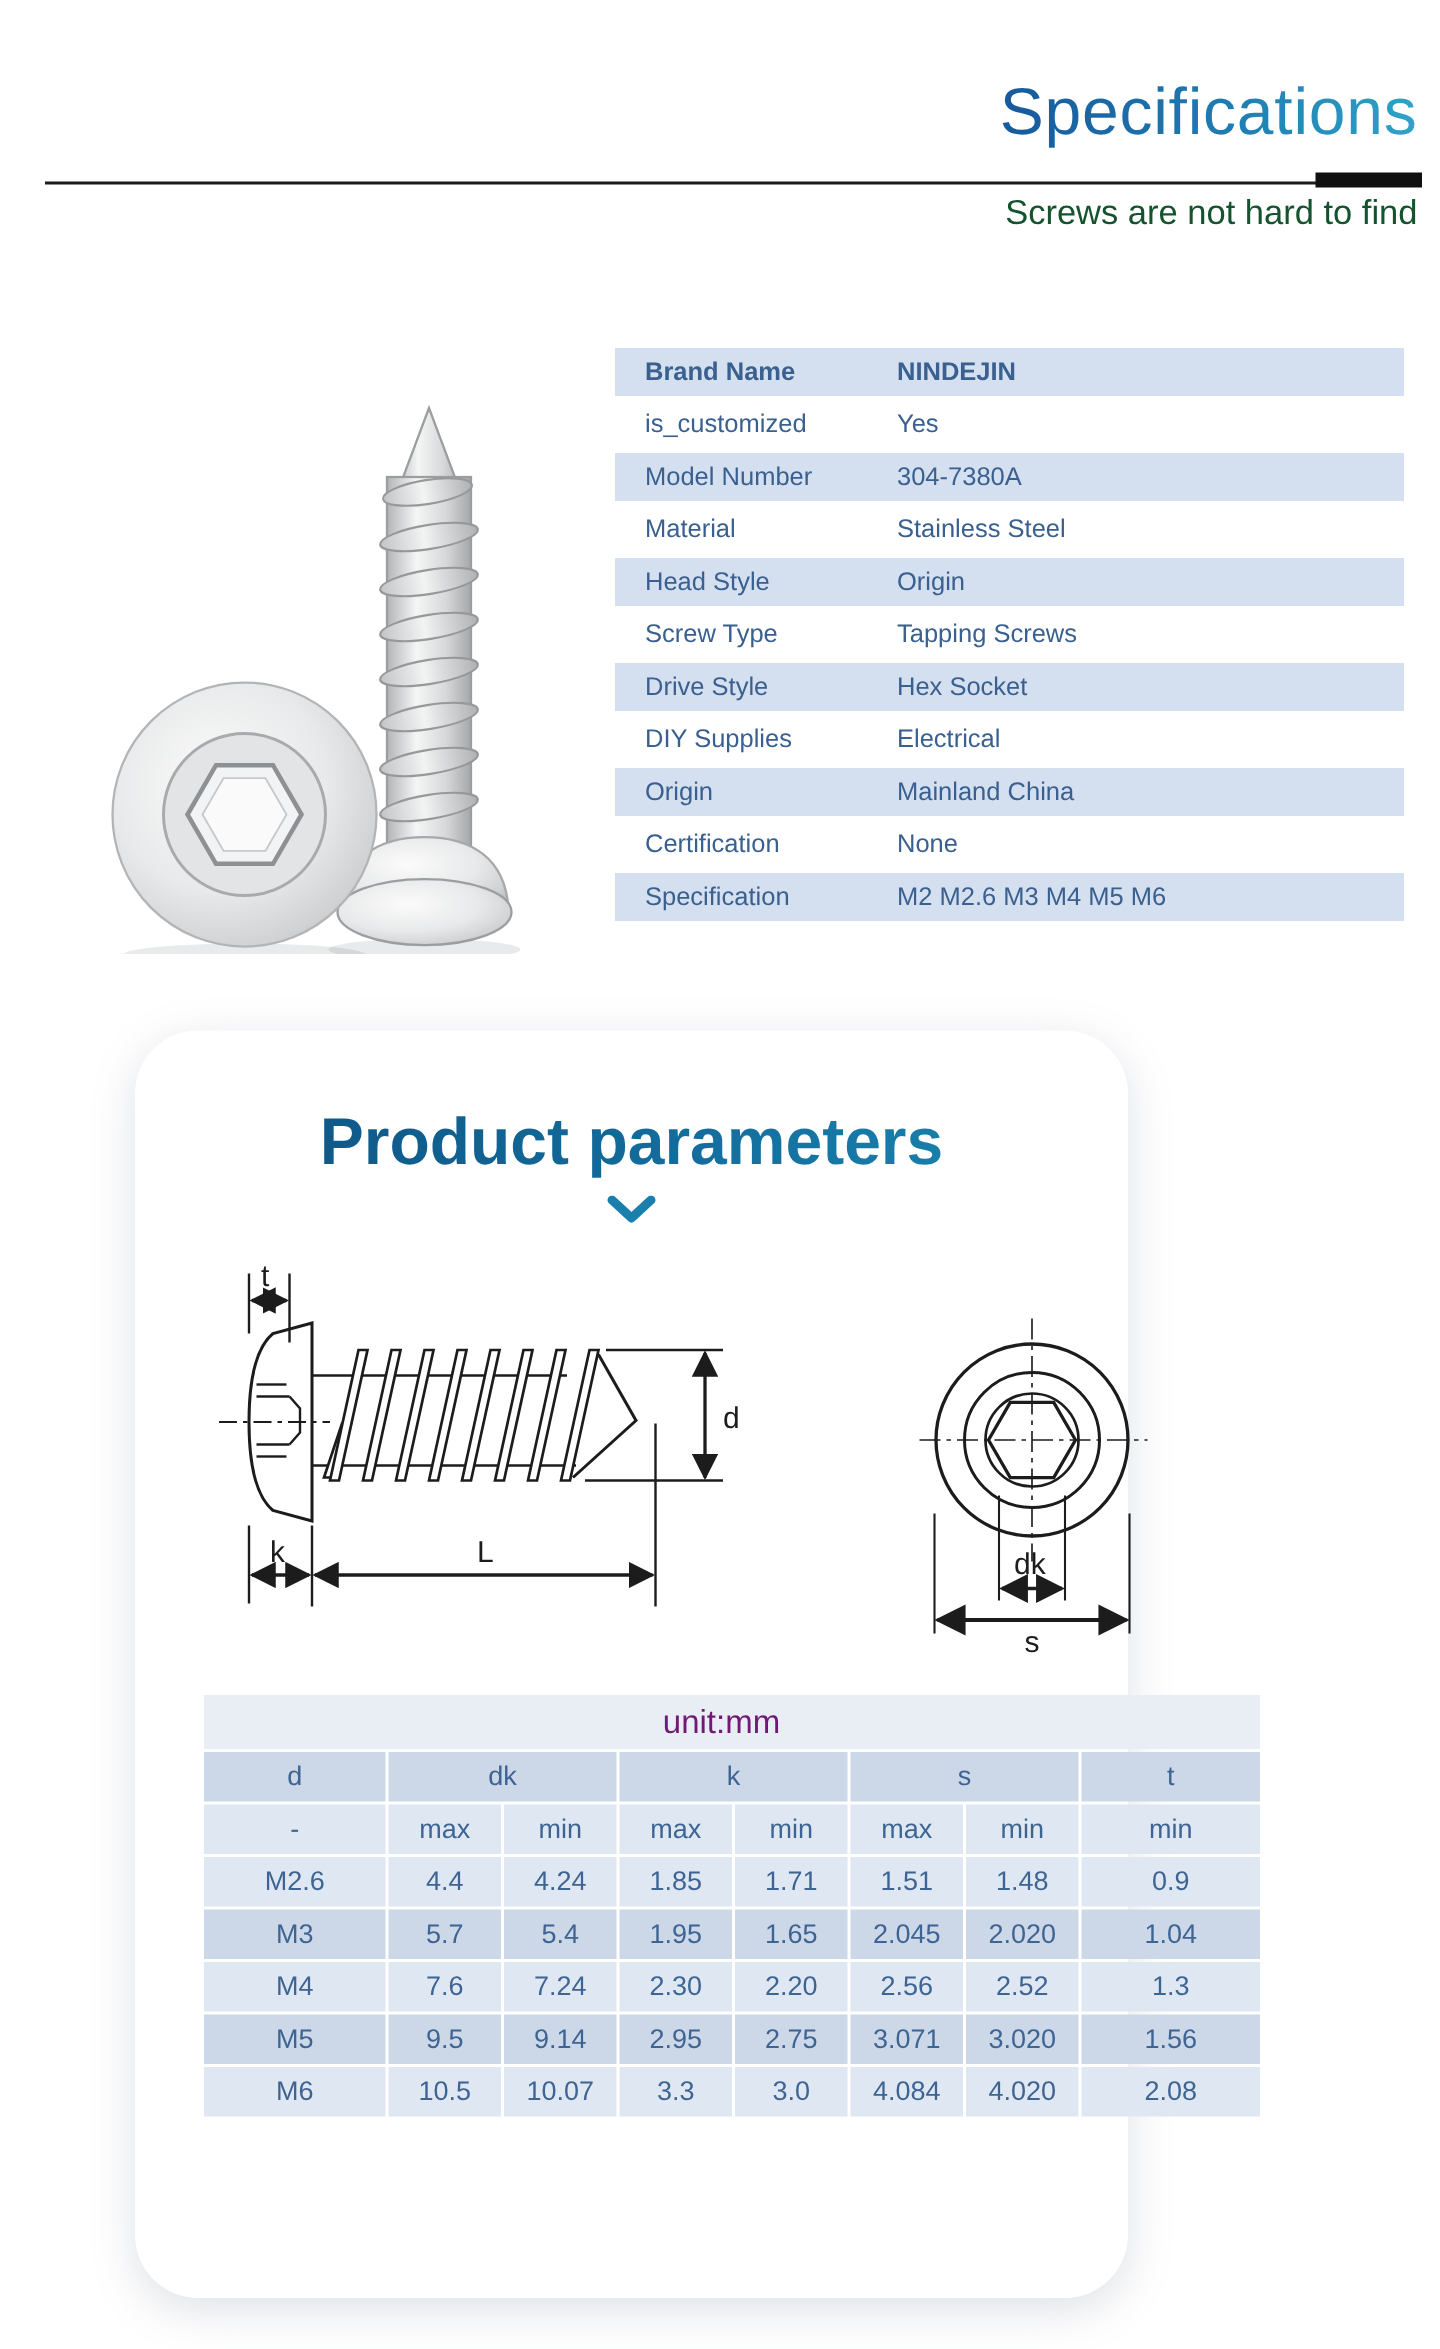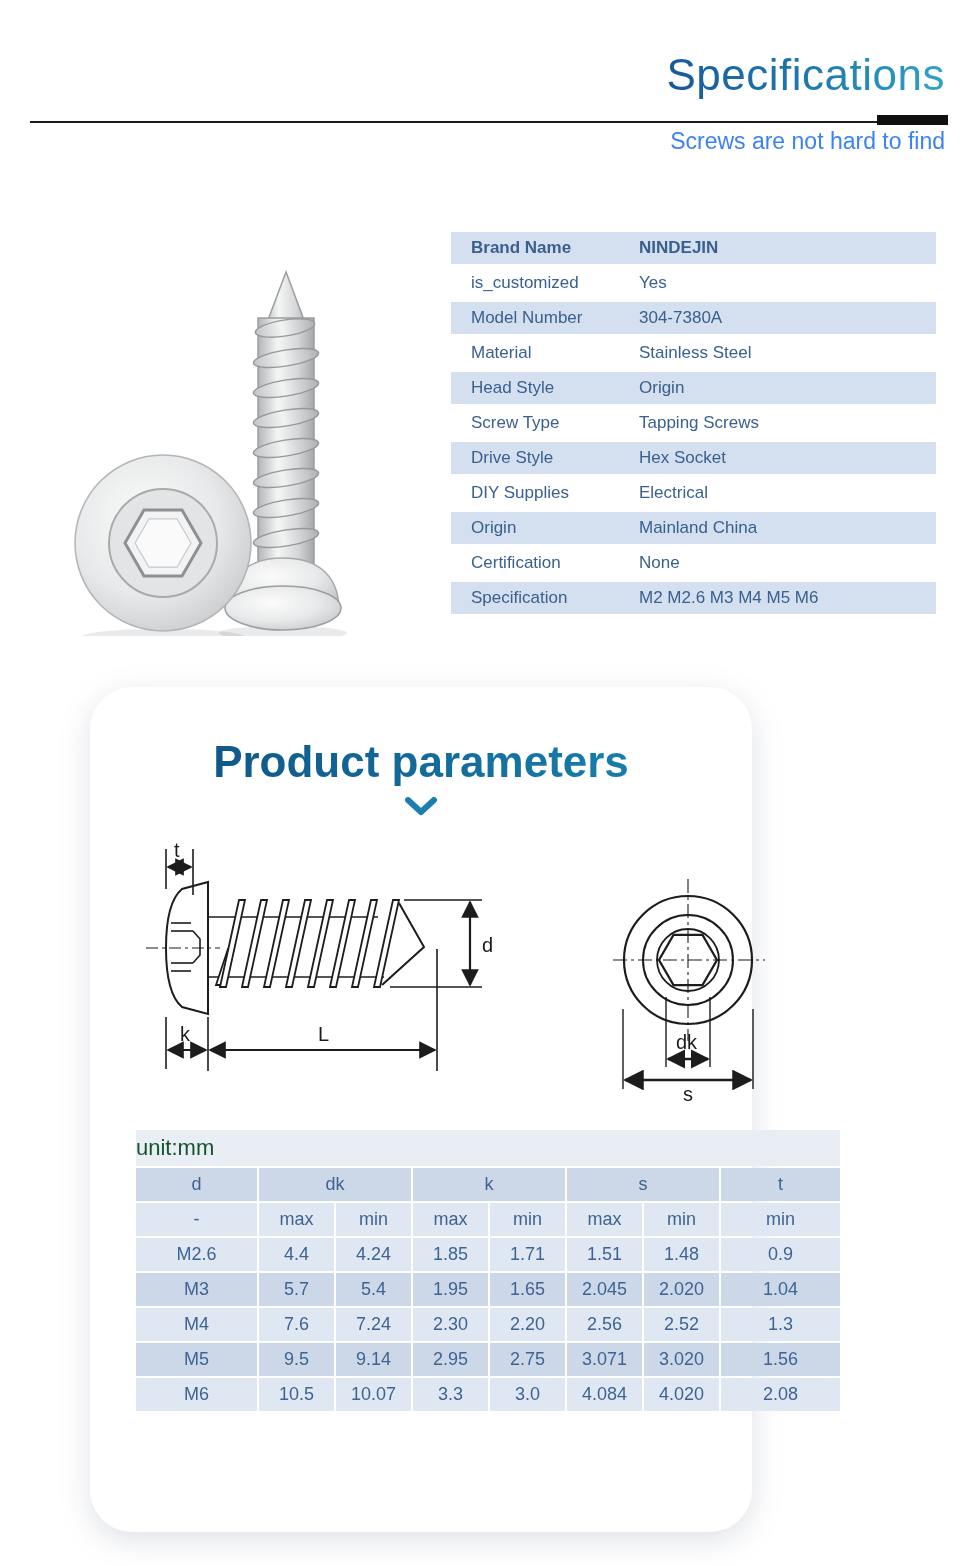--- a/index.html
+++ b/index.html
@@ -7,26 +7,26 @@
               font-family:"Liberation Sans","DejaVu Sans",sans-serif; }
   .stage { position:relative; width:960px; height:1566px; background:#ffffff; }
 
   
   .hdr-title { position:absolute; top:50px; right:15px; font-size:44px; font-weight:400;
                letter-spacing:0.5px;
                background:linear-gradient(90deg,#17599c 0%,#1f7cb0 55%,#2fa3c8 100%);
                -webkit-background-clip:text; background-clip:text; color:transparent;margin-left:25px; }
   .hdr-line { position:absolute; top:121px; left:30px; width:918px; height:2px; background:#1b1b1b; }
   .hdr-bar  { position:absolute; top:115px; right:12px; width:71px; height:10px; background:#101010; }
-  .hdr-tagline { position:absolute; top:128px; right:15px; font-size:23px; color:#3b82f6; }
+  .hdr-tagline { position:absolute; top:128px; right:15px; font-size:23px; color:#14532d; }
 
   
   .spec { position:absolute; left:410px; top:232px; width:526px; }
   .spec-row { height:32px; margin-bottom:3px; display:flex; align-items:center;
-              font-size:17px; color:#3a608f;margin-left:41px; }
+              font-size:17px; color:#3a608f; }
   .spec-row.blue { background:#d4dfef; }
   .spec-row.bold { font-weight:bold; }
   .spec-label { width:188px; padding-left:20px; flex:0 0 auto; }
   .spec-value { flex:1; }
 
   
   .photo { position:absolute; left:58px; top:256px; }
 
   
   .card { position:absolute; left:90px; top:687px; width:662px; height:845px;
@@ -39,22 +39,22 @@
   .chevron { position:absolute; top:110px; left:50%; transform:translateX(-50%); }
 
   .svg-side { position:absolute; left:42px; top:150px; }
   .svg-top  { position:absolute; left:515px; top:162px; }
 
   
   .ptable { position:absolute; left:44px; top:441px; width:702px;
             border-collapse:separate; border-spacing:2px; table-layout:fixed; }
   .ptable td { text-align:center; vertical-align:middle; height:33px;
                font-size:18px; color:#3e6493; }
-  .ptable .unit-cell { background:#e9eef5; text-align:left; padding-right:14px;
-                       font-size:22px; color:#14532d; height:36px; }
+  .ptable .unit-cell { background:#e9eef5; text-align:center; padding-right:14px;
+                       font-size:22px; color:#701a75; height:36px; }
   .ptable .dark  { background:#ccd8e8; }
   .ptable .light { background:#dfe8f2; }
 
   
   .dimlbl { font-size:20px; fill:#1c1c1c; font-family:"Liberation Sans","DejaVu Sans",sans-serif; }
 </style>
 </head>
 <body>
 
 <div class="stage">

